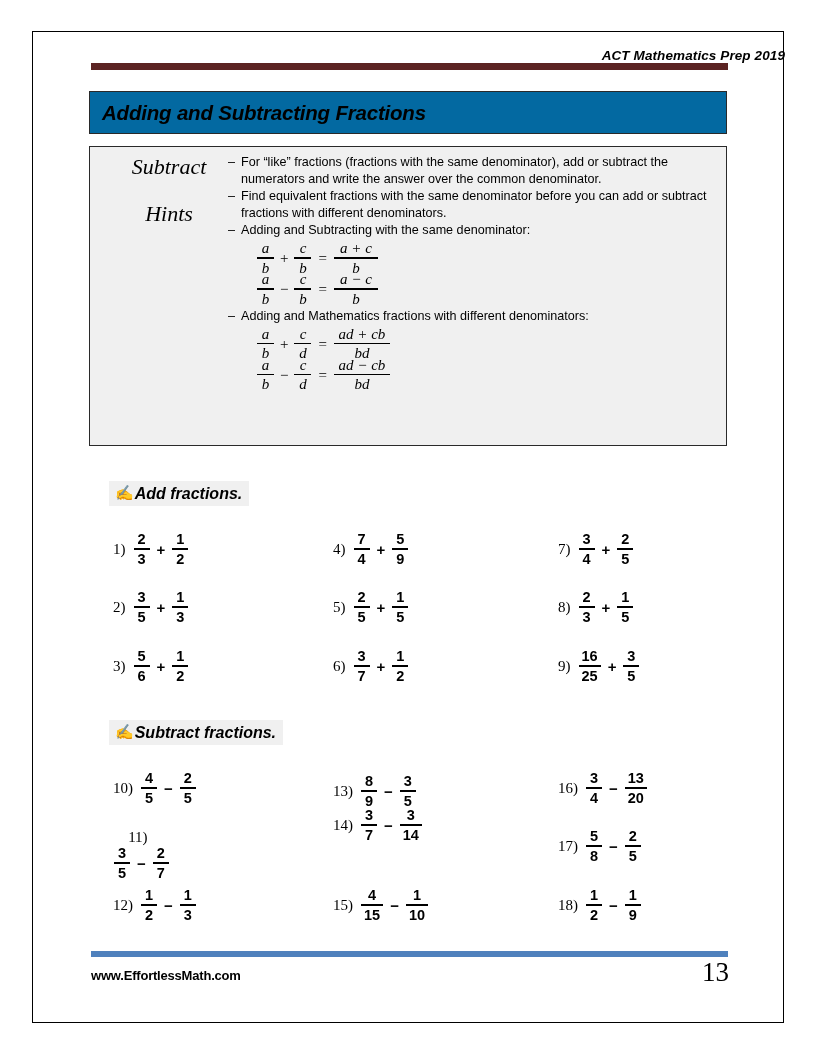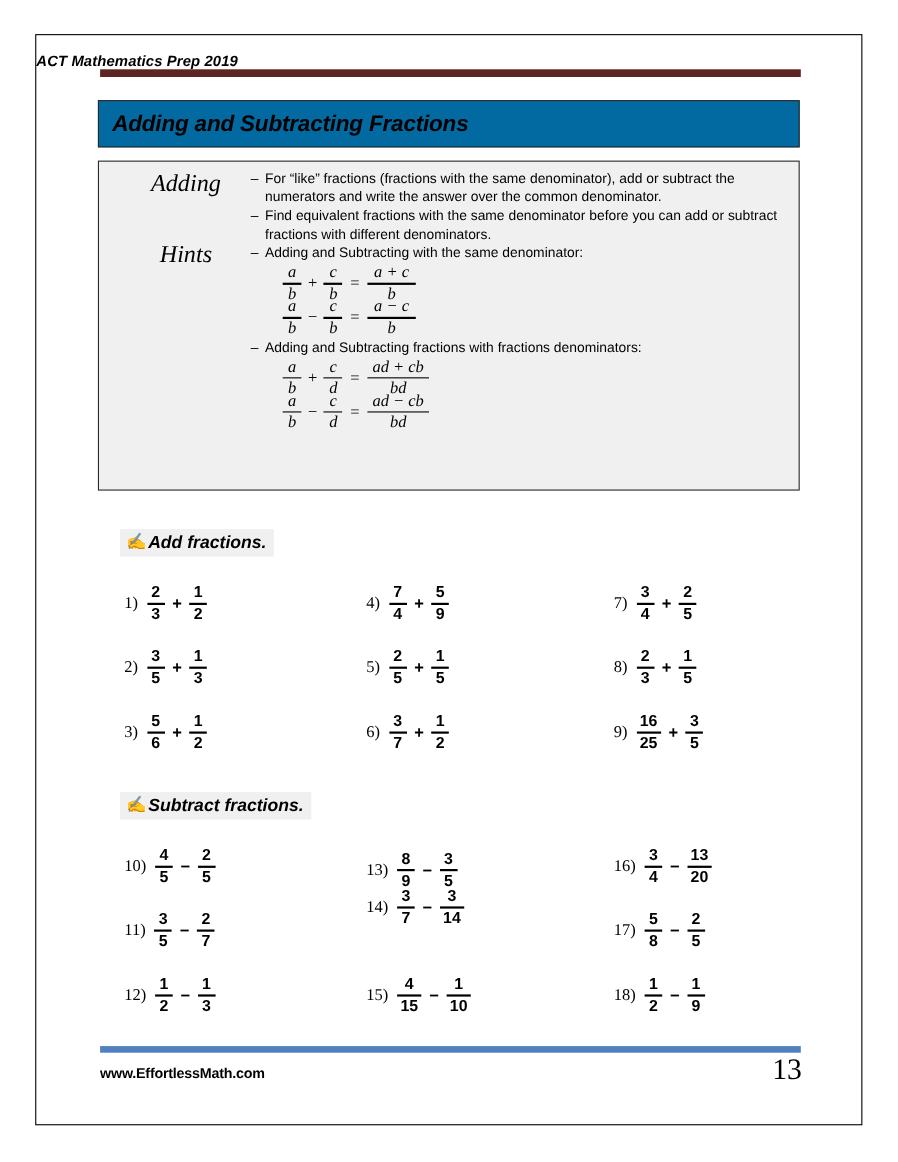--- a/index.html
+++ b/index.html
@@ -33,21 +33,21 @@
     width: 752px;
     height: 992px;
   }
 
   
   .header-title {
     position: absolute;
     left: 0;
     top: 16px;
     width: 752px;
-    text-align: left;
+    text-align: right;
     font-style: italic;
     font-weight: bold;
     font-size: 13.5px;
     letter-spacing: .1px;
   }
   .header-rule {
     position: absolute;
     left: 58px;
     top: 31px;
     width: 637px;
@@ -93,21 +93,21 @@
     top: 8px;
     width: 130px;
     font-family: "Liberation Serif", serif;
     font-style: italic;
     font-size: 22px;
     text-align: center;
     line-height: 1.1;
   }
   .hints-label .hl2 {
     display: block;
-    margin-top: 40px;
+    margin-top: 23px;
   }
 
   .hints-body {
     position: absolute;
     left: 138px;
     top: 7px;
     width: 486px;
   }
   .hint-line {
     position: relative;
@@ -242,21 +242,21 @@
 
     <div class="header-title">ACT Mathematics Prep 2019</div>
     <div class="header-rule"></div>
 
     <div class="title-box">
       <div class="title-box-text">Adding and Subtracting Fractions</div>
     </div>
 
     <div class="hints-box">
       <div class="hints-label">
-        <span>Adding</span>
+        <span>Subtract</span>
         <span class="hl2">Hints</span>
       </div>
 
       <div class="hints-body">
 
         <div class="hint-line">
           <span class="dash">–</span>
           <span>For “like” fractions (fractions with the same denominator), add or subtract the numerators and write the answer over the common denominator.</span>
         </div>
 
@@ -306,21 +306,21 @@
             <span class="frac wide2">
               <span class="num">a − c</span>
               <span class="bar"></span>
               <span class="den">b</span>
             </span>
           </div>
         </div>
 
         <div class="hint-line">
           <span class="dash">–</span>
-          <span>Adding and Subtracting fractions with fractions denominators:</span>
+          <span>Adding and Mathematics fractions with different denominators:</span>
         </div>
 
         <div class="formula-block">
           <div class="eq">
             <span class="frac">
               <span class="num">a</span>
               <span class="bar"></span>
               <span class="den">b</span>
             </span>
             <span class="op">+</span>
@@ -524,21 +524,21 @@
               <span class="den">5</span>
             </span>
             <span class="op">−</span>
             <span class="frac">
               <span class="num">2</span>
               <span class="bar"></span>
               <span class="den">5</span>
             </span>
           </span>
         </div>
-        <div class="problem" style="left: 80px; top: 797px;">
+        <div class="problem" style="left: 80px; top: 797px; flex-direction: column;">
           <span class="pnum">11)</span>
           <span class="eq">
             <span class="frac">
               <span class="num">3</span>
               <span class="bar"></span>
               <span class="den">5</span>
             </span>
             <span class="op">−</span>
             <span class="frac">
               <span class="num">2</span>

